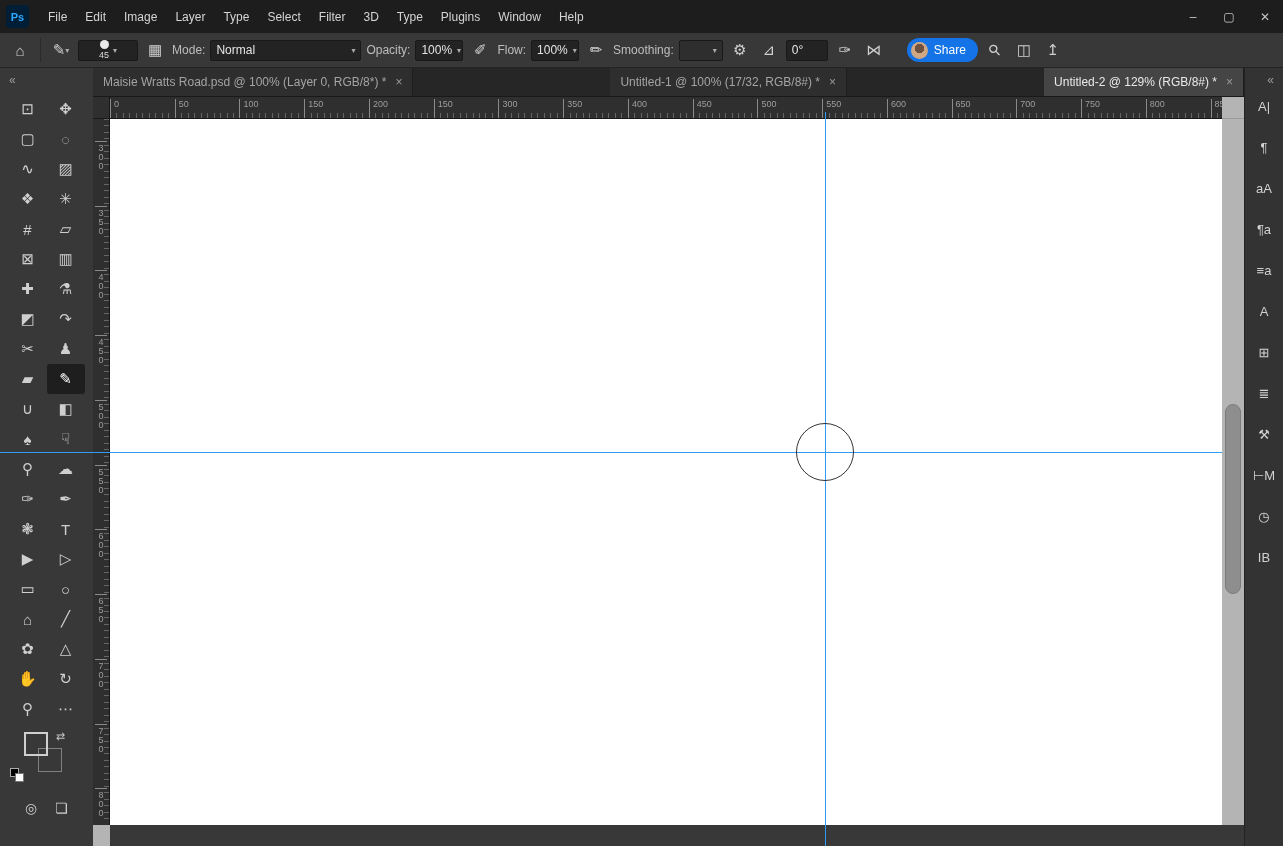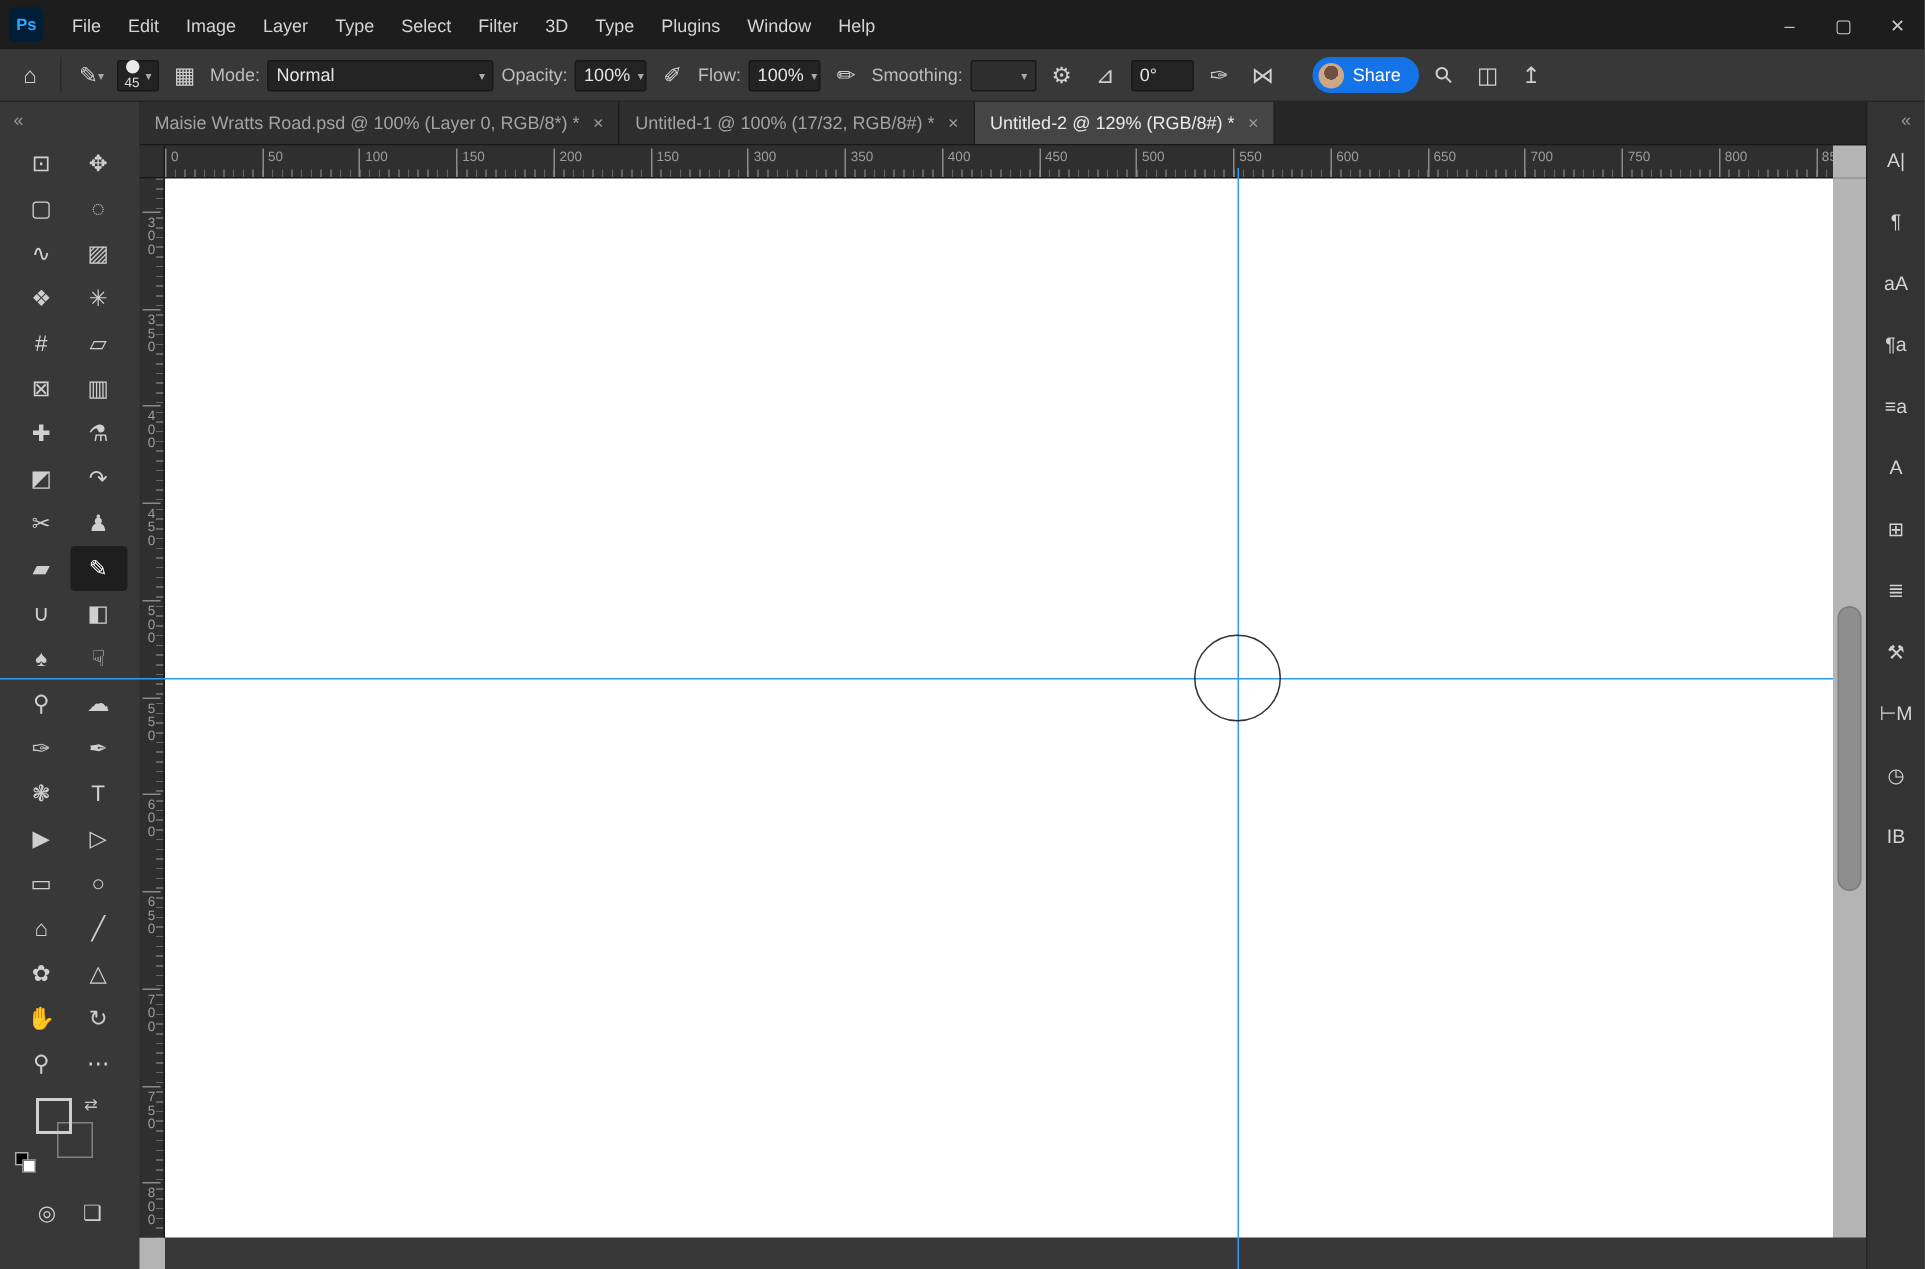--- a/index.html
+++ b/index.html
@@ -20,21 +20,21 @@
   .optionsbar{height:35px;background:#383838;border-bottom:1px solid #242424;
               display:flex;align-items:center;padding:0 8px;gap:5px;font-size:12px;color:#bdbdbd;white-space:nowrap;}
   .opt-icon{min-width:24px;height:24px;display:flex;align-items:center;justify-content:center;font-size:15px;color:#cfcfcf;}
   .opt-sep{width:1px;height:24px;background:#2a2a2a;margin:0 3px;}
   .opt-field{background:#232323;border:1px solid #191919;border-radius:2px;height:21px;
              display:flex;align-items:center;gap:5px;padding:0 5px;color:#e4e4e4;}
   .chev{font-size:8px;color:#aaa;}
   .mode-select{width:151px;justify-content:space-between;}
   .num-field{width:48px;justify-content:space-between;}
   .smooth-field{width:44px;background:#2e2e2e;justify-content:flex-end;}
-  .brushsize{display:flex;align-items:center;gap:4px;padding:1px 4px;}
+  .brushsize{display:flex;align-items:center;gap:4px;padding:1px 20px;}
   .brushsize .stack{display:flex;flex-direction:column;align-items:center;line-height:10px;}
   .dot{width:9px;height:9px;border-radius:50%;background:#e9e9e9;margin-bottom:1px;}
   .bs-num{font-size:9px;color:#ddd;}
   .share-btn{height:24px;border-radius:12px;background:#1473e6;color:#fff;display:flex;align-items:center;
              gap:6px;padding:0 12px 0 4px;margin-left:16px;font-size:12px;}
   .avatar{width:17px;height:17px;border-radius:50%;background:radial-gradient(circle at 50% 38%,#6e5140 34%,#cfa783 35%);}
   .rot45{display:inline-block;transform:rotate(-45deg);}
 
   
   .main{display:flex;height:778px;}
@@ -49,21 +49,21 @@
   .fg-swatch{position:absolute;left:24px;top:2px;width:24px;height:24px;border:2px solid #cfcfcf;}
   .bg-swatch{position:absolute;left:38px;top:18px;width:24px;height:24px;border:1px solid #808080;}
   .swap-colors{position:absolute;left:56px;top:0;font-size:11px;color:#c4c4c4;}
   .default-colors{position:absolute;left:10px;top:38px;width:16px;height:16px;}
   .default-colors .d1{position:absolute;left:0;top:0;width:9px;height:9px;background:#000;border:1px solid #aaa;}
   .default-colors .d2{position:absolute;left:5px;top:5px;width:9px;height:9px;background:#fff;border:1px solid #777;}
   .bottom-tools{display:flex;justify-content:center;gap:18px;margin-top:12px;font-size:14px;color:#cfcfcf;}
 
   
   .doc-area{flex:1;min-width:0;display:flex;flex-direction:column;}
-  .tabbar{height:29px;background:#262626;border-bottom:1px solid #191919;display:flex;align-items:stretch;overflow:hidden;}
+  .tabbar{height:29px;background:#262626;border-bottom:1px solid #191919;display:flex;align-items:stretch;overflow:hidden;justify-content:space-between;}
   .tab{display:flex;align-items:center;gap:9px;padding:0 10px;font-size:12px;color:#a4a4a4;
        background:#2e2e2e;border-right:1px solid #1d1d1d;white-space:nowrap;}
   .tab.active{background:#454545;color:#e9e9e9;}
   .tab-close{font-size:12px;color:#9a9a9a;}
 
   .doc-body{flex:1;display:grid;grid-template-columns:17px minmax(0,1fr) 22px;grid-template-rows:22px minmax(0,1fr) 21px;}
   .ruler-corner{background:#2f2f2f;border-right:1px solid #181818;border-bottom:1px solid #181818;}
   .h-ruler{position:relative;overflow:hidden;background-color:#2f2f2f;border-bottom:1px solid #181818;
            background-image:repeating-linear-gradient(to right,#666 0 1px,transparent 1px 6.474px);
            background-size:auto 5px;background-repeat:repeat-x;background-position:left bottom;}

